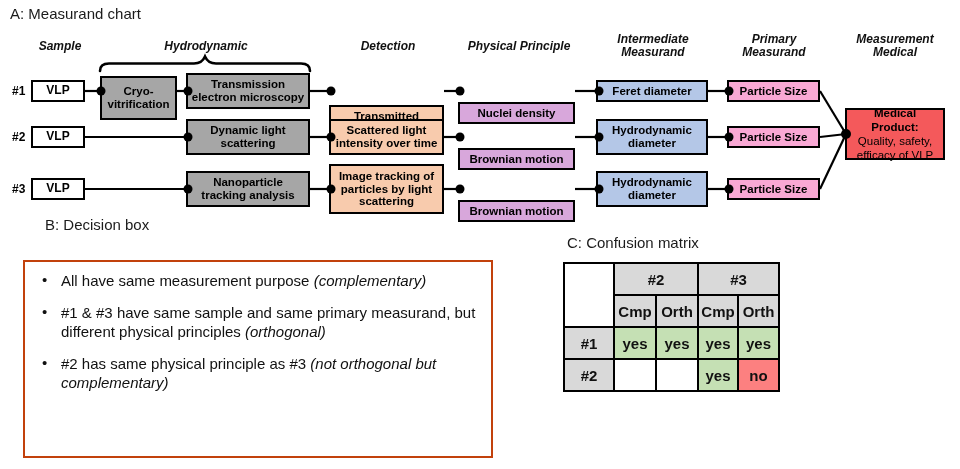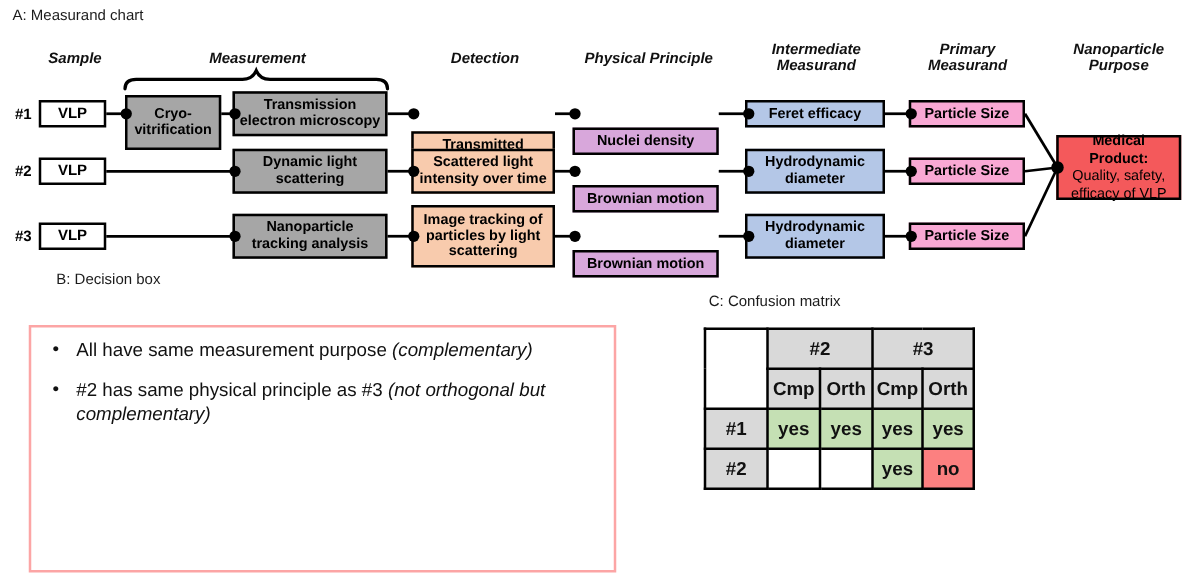--- a/index.html
+++ b/index.html
@@ -1,20 +1,20 @@
 <!DOCTYPE html>
 <html><head>
 <meta charset="utf-8">
 <style>
   html,body{margin:0;padding:0;background:#fff;}
   .stage{
     position:relative;width:960px;height:469px;background:#ffffff;
     font-family:"Liberation Sans",sans-serif;color:#000;overflow:hidden;
   }
-  .sec-title{position:absolute;font-size:12px;color:#1b1b1b;white-space:nowrap;}
+  .sec-title{position:absolute;font-size:15px;color:#1b1b1b;white-space:nowrap;}
   .hdr{
     position:absolute;font-weight:bold;font-style:italic;font-size:12px;
     text-align:center;line-height:1.12;color:#111;
   }
   .node{
     position:absolute;display:flex;align-items:center;justify-content:center;
     text-align:center;border:2px solid #000;font-weight:bold;font-size:11.5px;
     line-height:1.12;box-sizing:border-box;padding:1px 3px;
   }
   .gray{background:#A6A6A6;}
@@ -23,21 +23,21 @@
   .blue{background:#B4C7E7;}
   .green{background:#f9a8d4;}
   .white{background:#fff;}
   .red{background:#F4595B;flex-direction:column;font-weight:normal;font-size:11.5px;line-height:1.22;}
   .red .rb-title{font-weight:bold;}
   .rowlabel{position:absolute;font-weight:bold;font-size:12px;}
   svg.overlay{position:absolute;left:0;top:0;pointer-events:none;}
 
   .bbox{
     position:absolute;left:23px;top:260px;width:470px;height:198px;
-    border:2px solid #fca5a5;box-sizing:border-box;padding:9px 12px 0 10px;
+    border:2px solid #c2410c;box-sizing:border-box;padding:9px 12px 0 10px;
   }
   .bbox ul{margin:0;padding:0;list-style:none;}
   .bbox li{
     font-size:15px;line-height:1.3;margin:0 0 12px 0;padding-left:26px;
     position:relative;color:#111;
   }
   .bbox li::before{content:"\2022";position:absolute;left:7px;top:-1px;}
   .it{font-style:italic;}
 
   table.cmatrix{position:absolute;left:563px;top:262px;border-collapse:collapse;}
@@ -51,40 +51,40 @@
   .cm-white{background:#fff;}
 </style>
 </head>
 <body>
 
 <div class="stage">
 
   <div class="sec-title" style="left:10px;top:5px;">A: Measurand chart</div>
 
   <div class="hdr" style="left:20px;top:40px;width:80px;">Sample</div>
-  <div class="hdr" style="left:146px;top:40px;width:120px;">Measurement</div>
+  <div class="hdr" style="left:146px;top:40px;width:120px;">Hydrodynamic</div>
   <div class="hdr" style="left:338px;top:40px;width:100px;">Detection</div>
   <div class="hdr" style="left:449px;top:40px;width:140px;">Physical Principle</div>
   <div class="hdr" style="left:603px;top:33px;width:100px;">Intermediate Measurand</div>
   <div class="hdr" style="left:730px;top:33px;width:88px;">Primary Measurand</div>
-  <div class="hdr" style="left:845px;top:33px;width:100px;">Nanoparticle Purpose</div>
+  <div class="hdr" style="left:845px;top:33px;width:100px;">Measurement Medical</div>
 
   <div class="rowlabel" style="left:12px;top:84px;">#1</div>
   <div class="rowlabel" style="left:12px;top:130px;">#2</div>
   <div class="rowlabel" style="left:12px;top:182px;">#3</div>
 
   <div class="node white" style="left:31px;top:80px;width:54px;height:22px;font-size:12px;">VLP</div>
   <div class="node white" style="left:31px;top:126px;width:54px;height:22px;font-size:12px;">VLP</div>
   <div class="node white" style="left:31px;top:178px;width:54px;height:22px;font-size:12px;">VLP</div>
 
   <div class="node gray" style="left:100px;top:76px;width:77px;height:44px;">Cryo-vitrification</div>
   <div class="node gray" style="left:186px;top:73px;width:124px;height:36px;">Transmission electron microscopy</div>
   <div class="node orange" style="left:329px;top:73px;width:115px;height:36px;margin-top:32px;">Transmitted electron intensity</div>
   <div class="node purple" style="left:458px;top:80px;width:117px;height:22px;">Nuclei density</div>
-  <div class="node blue" style="left:596px;top:80px;width:112px;height:22px;">Feret efficacy</div>
+  <div class="node blue" style="left:596px;top:80px;width:112px;height:22px;">Feret diameter</div>
   <div class="node green" style="left:727px;top:80px;width:93px;height:22px;">Particle Size</div>
 
   <div class="node gray" style="left:186px;top:119px;width:124px;height:36px;">Dynamic light scattering</div>
   <div class="node orange" style="left:329px;top:119px;width:115px;height:36px;">Scattered light intensity over time</div>
   <div class="node purple" style="left:458px;top:126px;width:117px;height:22px;">Brownian motion</div>
   <div class="node blue" style="left:596px;top:119px;width:112px;height:36px;">Hydrodynamic diameter</div>
   <div class="node green" style="left:727px;top:126px;width:93px;height:22px;">Particle Size</div>
 
   <div class="node gray" style="left:186px;top:171px;width:124px;height:36px;">Nanoparticle tracking analysis</div>
   <div class="node orange" style="left:329px;top:164px;width:115px;height:50px;">Image tracking of particles by light scattering</div>
@@ -139,20 +139,21 @@
         <circle cx="729" cy="189" r="4.5"></circle>
       <circle cx="846" cy="134" r="5"></circle>
     </g>
     <path d="M 100 71 Q 100 63.5 109 63.5 L 194 63.5 Q 202 63.5 205 56.5 Q 208 63.5 216 63.5 L 301 63.5 Q 310 63.5 310 71" fill="none" stroke="#000" stroke-width="2.6" stroke-linecap="round"></path>
   </svg>
 
   <div class="sec-title" style="left:45px;top:216px;">B: Decision box</div>
   <div class="bbox">
     <ul>
       <li><span>All have same measurement purpose </span><span class="it">(complementary)</span></li>
+      <li><span>#1 &amp; #3 have same sample and same primary measurand, but different physical principles </span><span class="it">(orthogonal)</span></li>
       <li><span>#2 has same physical principle as #3 </span><span class="it">(not orthogonal but complementary)</span></li>
     </ul>
   </div>
 
   <div class="sec-title" style="left:567px;top:234px;">C: Confusion matrix</div>
   <table class="cmatrix">
     <colgroup>
         <col style="width:50px">
         <col style="width:42px">
         <col style="width:42px">

